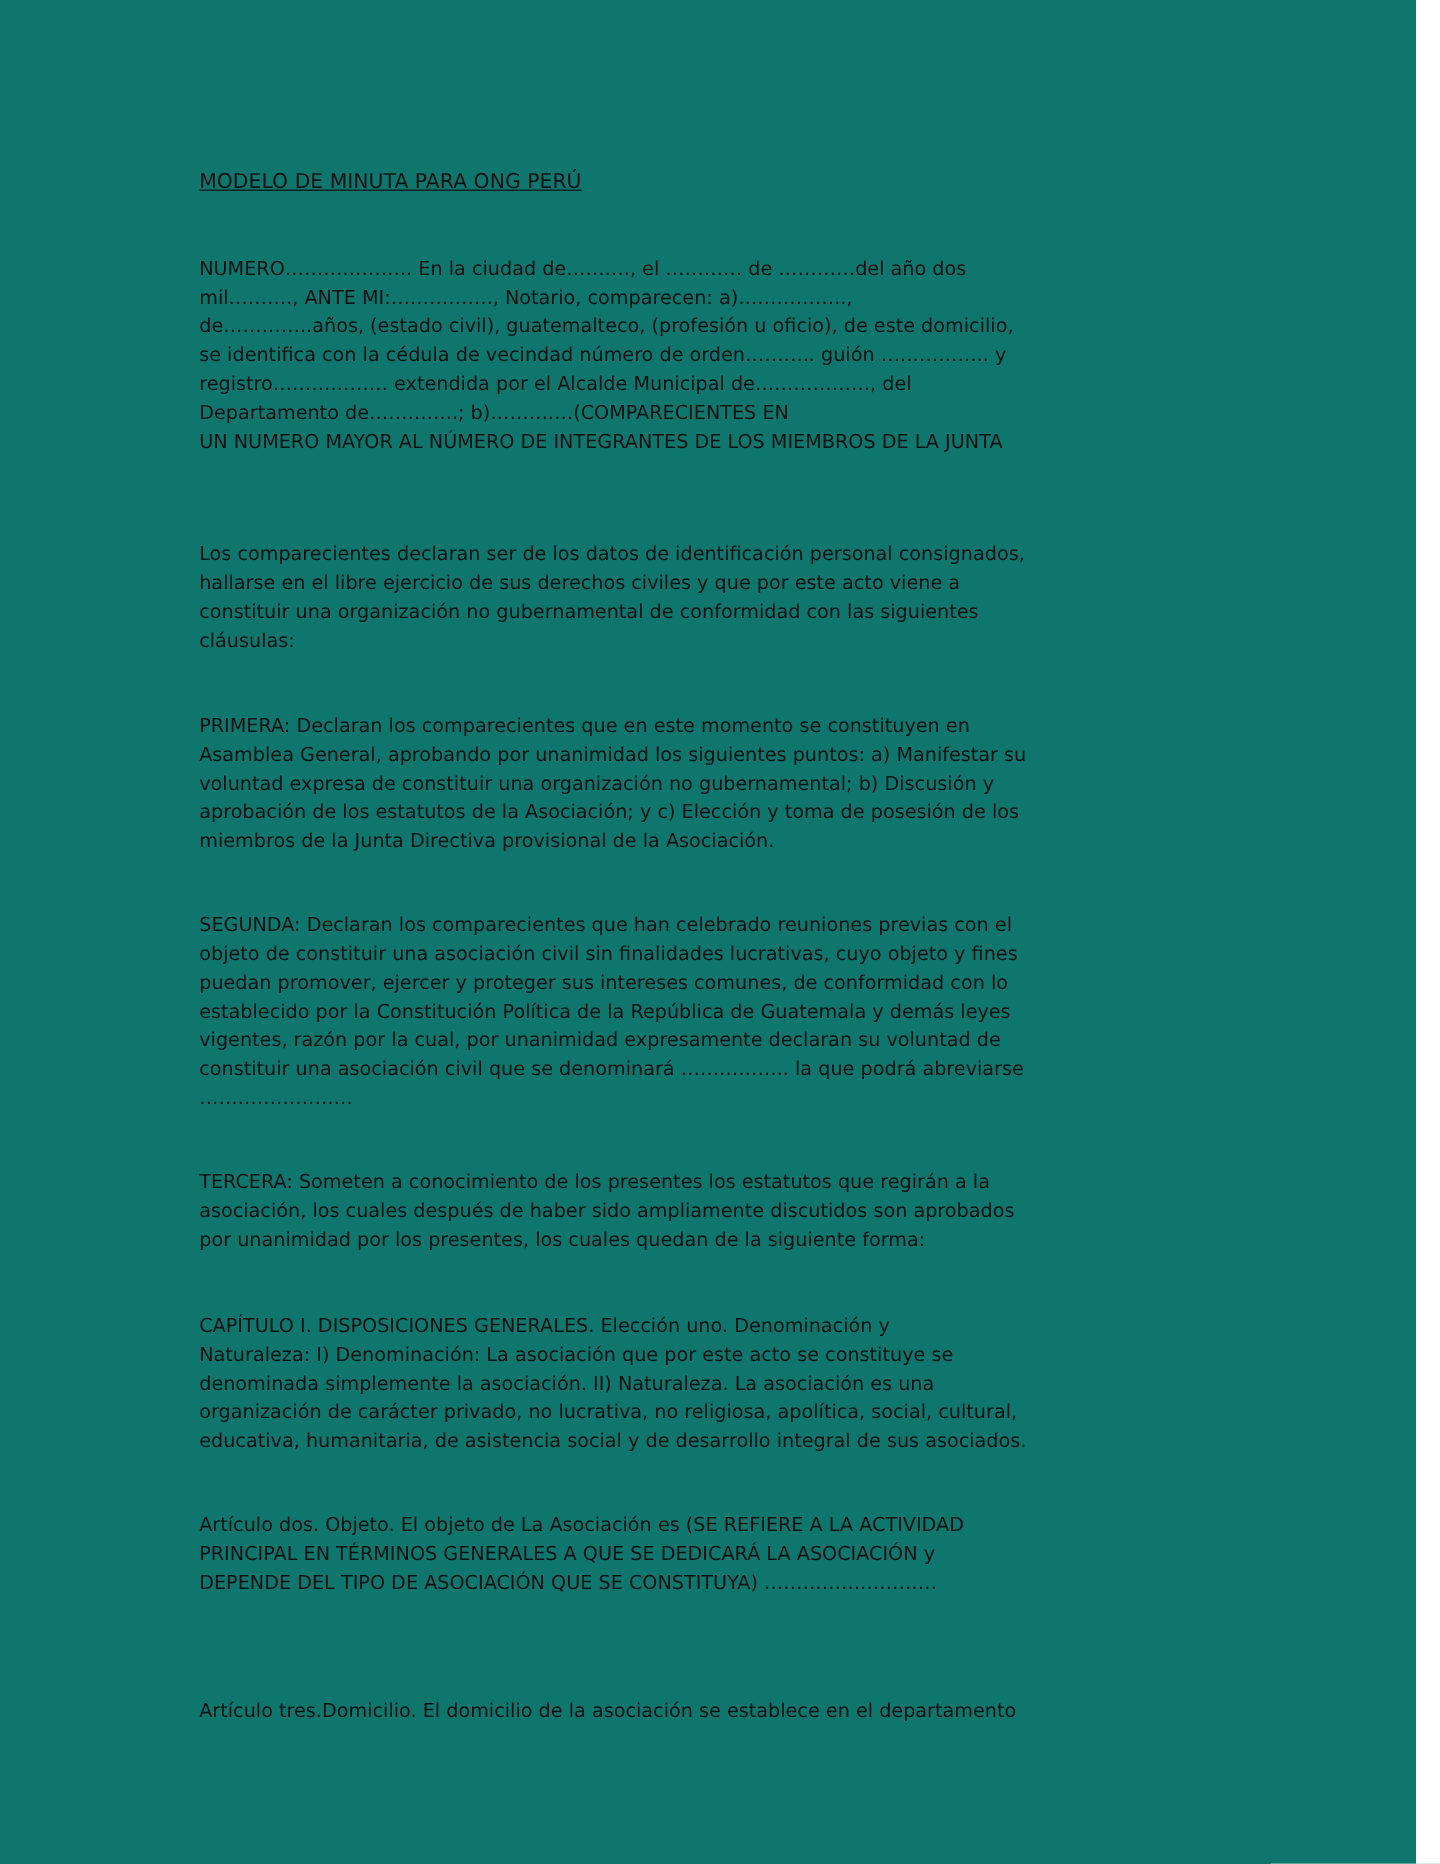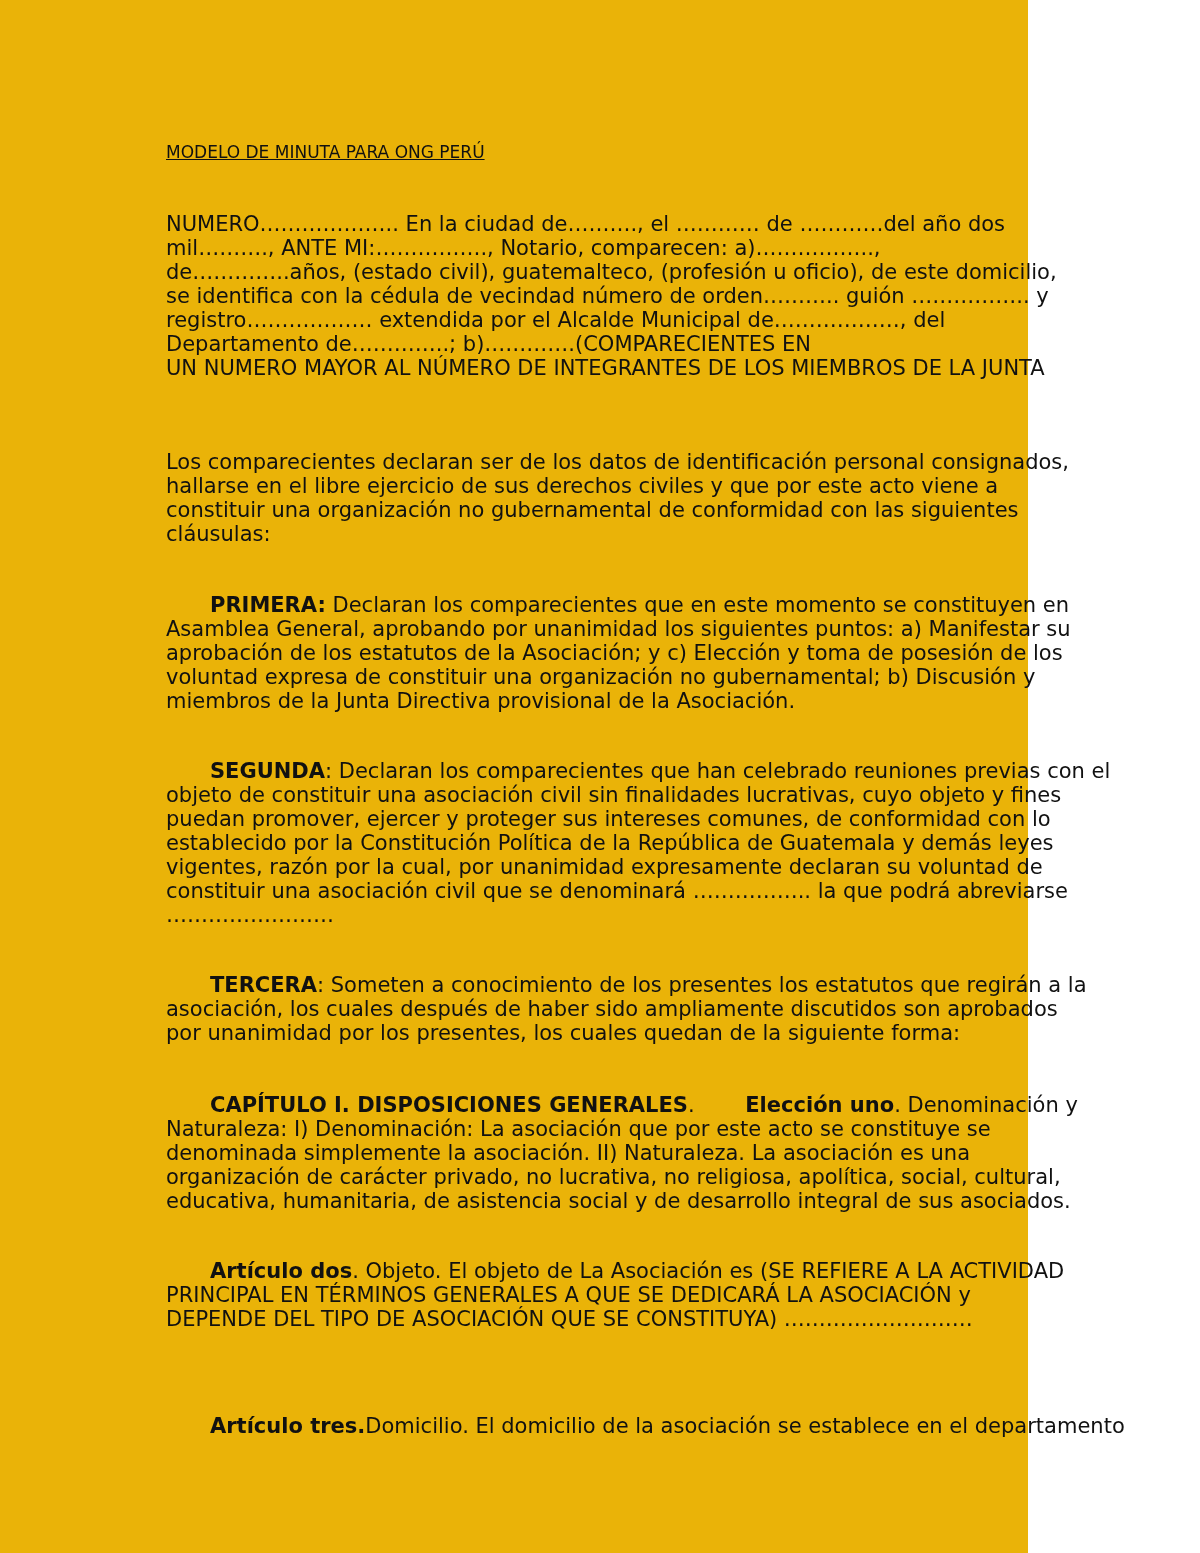--- a/index.html
+++ b/index.html
@@ -1,27 +1,27 @@
 <!DOCTYPE html>
 <html><head>
   <meta charset="utf-8">
   <style>
     html, body { margin: 0; padding: 0; background: #ffffff; }
     body { width: 1200px; height: 1553px; position: relative; overflow: hidden; }
     .page {
-      position: absolute; left: 0; top: 0; width: 1028px; height: 1553px; background: #eab308;
+      position: absolute; left: 0; top: 0; width: 1180px; height: 1553px; background: #0f766e;
       font-family: "DejaVu Sans", sans-serif; color: #111111;
     }
     .title {
       position: absolute; left: 166px; top: 142px;
       font-size: 17px; text-decoration: underline; letter-spacing: 0px; color: #111;
     }
-    .para { position: absolute; left: 166px; width: 880px; font-size: 21px; line-height: 24px; }
+    .para { position: absolute; left: 166px; width: 880px; font-size: 16px; line-height: 24px; }
     .line { white-space: pre; display: block; height: 24px; }
-    b { font-weight: bold; margin-left: 44px; }
+    b { font-weight: normal; }
   </style>
 </head>
 <body>
 
 <div class="page">
 
   <div class="title">MODELO DE MINUTA PARA ONG PERÚ</div>
 
   <div class="para" style="top:212px;">
     <span class="line">NUMERO……………….. En la ciudad de………., el ………… de …………del año dos</span>
@@ -36,22 +36,22 @@
   <div class="para" style="top:450px;">
     <span class="line">Los comparecientes declaran ser de los datos de identificación personal consignados,</span>
     <span class="line">hallarse en el libre ejercicio de sus derechos civiles y que por este acto viene a</span>
     <span class="line">constituir una organización no gubernamental de conformidad con las siguientes</span>
     <span class="line">cláusulas:</span>
   </div>
 
   <div class="para" style="top:593px;">
     <span class="line"><b>PRIMERA:</b><span> Declaran los comparecientes que en este momento se constituyen en</span></span>
     <span class="line">Asamblea General, aprobando por unanimidad los siguientes puntos: a) Manifestar su</span>
+    <span class="line">voluntad expresa de constituir una organización no gubernamental; b) Discusión y</span>
     <span class="line">aprobación de los estatutos de la Asociación; y c) Elección y toma de posesión de los</span>
-    <span class="line">voluntad expresa de constituir una organización no gubernamental; b) Discusión y</span>
     <span class="line">miembros de la Junta Directiva provisional de la Asociación.</span>
   </div>
 
   <div class="para" style="top:759px;">
     <span class="line"><b>SEGUNDA</b><span>: Declaran los comparecientes que han celebrado reuniones previas con el</span></span>
     <span class="line">objeto de constituir una asociación civil sin finalidades lucrativas, cuyo objeto y fines</span>
     <span class="line">puedan promover, ejercer y proteger sus intereses comunes, de conformidad con lo</span>
     <span class="line">establecido por la Constitución Política de la República de Guatemala y demás leyes</span>
     <span class="line">vigentes, razón por la cual, por unanimidad expresamente declaran su voluntad de</span>
     <span class="line">constituir una asociación civil que se denominará …………….. la que podrá abreviarse</span>

